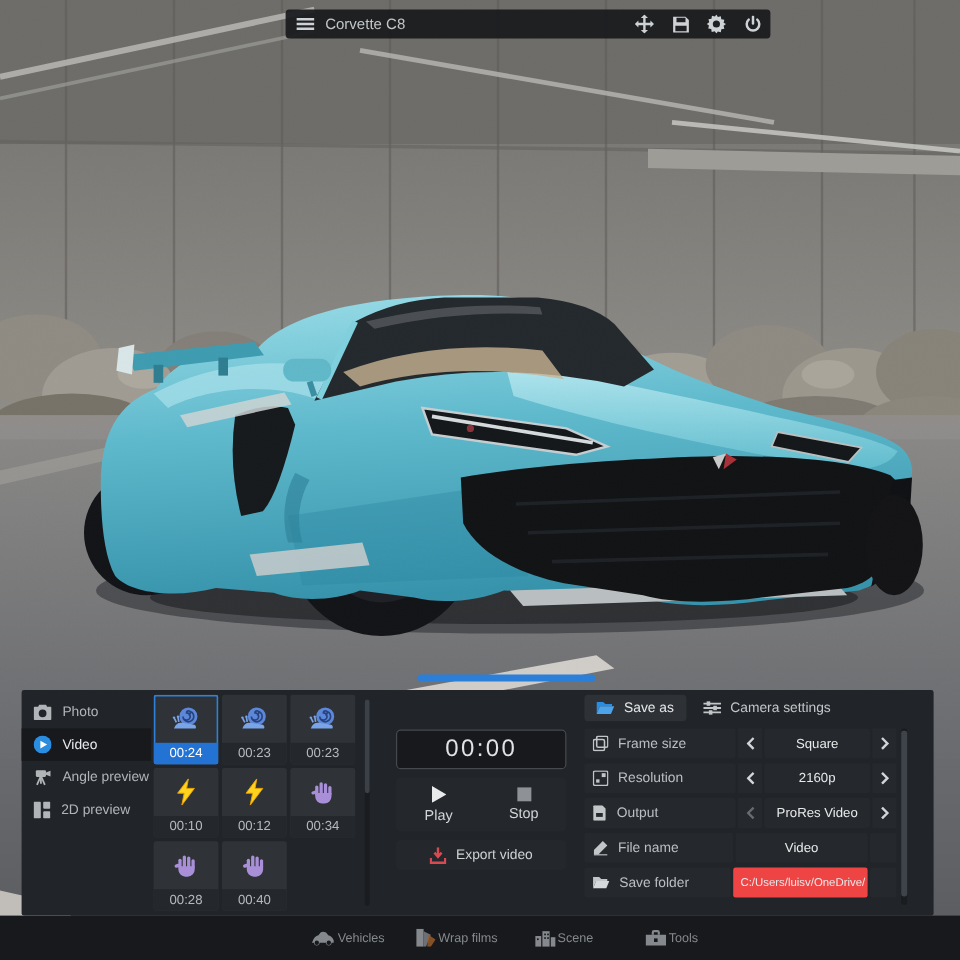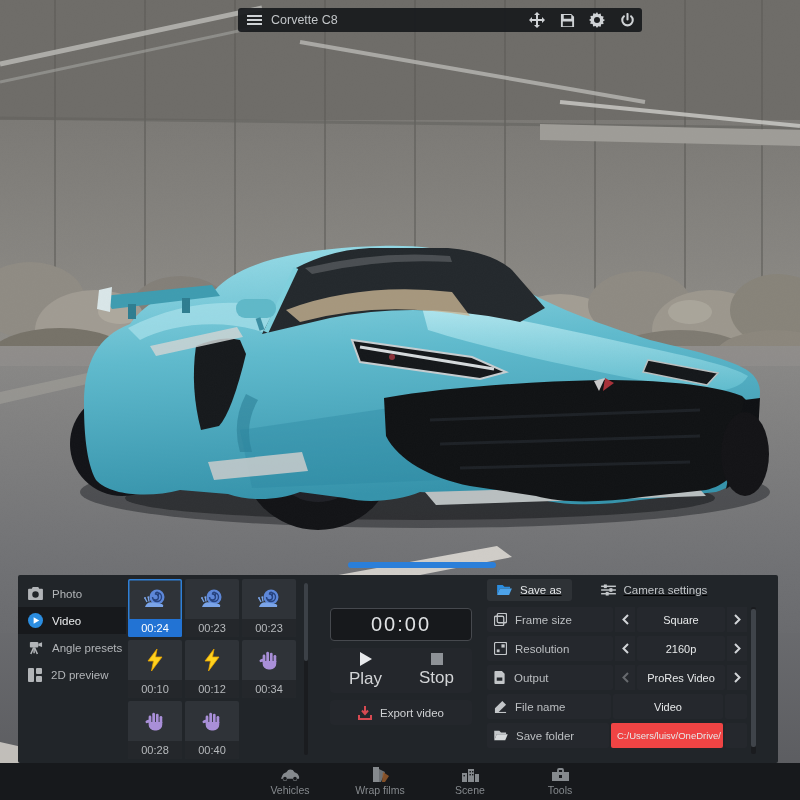--- a/index.html
+++ b/index.html
@@ -35,48 +35,48 @@
   .clip.sel{box-shadow:0 0 0 1.5px #2f80d7 inset;}
   .clip.sel .tm{background:#2273d4;color:#fff;}
   .clips-scroll{position:absolute;left:286px;top:8px;width:4px;height:172px;background:#1a1c1f;border-radius:2px;}
   .clips-scroll .hdl{position:absolute;left:0;top:0;width:4px;height:78px;background:#3c4147;border-radius:2px;}
 
   
   .timerbox{position:absolute;left:312px;top:33px;width:140px;height:31px;background:#17191c;border:1px solid #46494e;
             border-radius:4px;display:flex;align-items:center;justify-content:center;font-size:20px;letter-spacing:2px;color:#e0e2e4;}
   .psbox{position:absolute;left:312px;top:73px;width:142px;height:45px;background:#24272c;border-radius:4px;display:flex;}
   .psbtn{flex:1;display:flex;flex-direction:column;align-items:center;justify-content:center;gap:3px;cursor:pointer;}
-  .psbtn .lbl{font-size:17px;color:#d3d5d7;}
+  .psbtn .lbl{font-size:12px;color:#d3d5d7;}
   .exbox{position:absolute;left:312px;top:125px;width:142px;height:25px;background:#24272c;border-radius:4px;
          display:flex;align-items:center;justify-content:center;gap:8px;cursor:pointer;}
   .exbox .lbl{font-size:11.5px;color:#cfd1d3;}
 
   
   .set{position:absolute;left:469px;top:3px;width:260px;}
-  .set-tabs{display:flex;align-items:center;height:23px;gap:19px;text-decoration:underline;}
+  .set-tabs{display:flex;align-items:center;height:23px;gap:4px;}
   .set-tab{display:flex;align-items:center;gap:8px;height:22px;padding:0 10px;border-radius:3px;font-size:11.5px;color:#c3c6c9;cursor:pointer;}
   .set-tab.sel{background:#2e3236;color:#e6e8ea;}
   .set-rows{margin-top:6px;display:flex;flex-direction:column;gap:4px;}
   .srow{display:flex;height:25px;gap:2px;}
   .srow .lab{flex:1;background:#25282d;border-radius:2px;display:flex;align-items:center;gap:8px;padding-left:7px;
              font-size:11.5px;color:#bcbfc2;}
   .srow .chev{width:20px;background:#25282d;display:flex;align-items:center;justify-content:center;cursor:pointer;}
   .srow .chev.dim svg{opacity:.38;}
   .srow .val{width:66px;background:#25282d;border-radius:2px;display:flex;align-items:center;justify-content:center;
              font-size:11px;color:#e7e9ea;cursor:pointer;white-space:nowrap;}
   .srow .val.wide{width:88px;}
   .srow .val.path{width:110px;background:#ef4444;font-size:9.5px;justify-content:flex-end;padding-right:2px;overflow:hidden;}
   .srow .stub{width:22px;background:#25282d;border-radius:2px;}
   .set-scroll{position:absolute;left:733px;top:32px;width:5px;height:147px;background:#1a1c1f;border-radius:2px;}
   .set-scroll .hdl{position:absolute;left:0;top:2px;width:5px;height:138px;background:#3f444a;border-radius:2px;}
 
   
   .toolbar{position:absolute;left:0;top:763px;width:800px;height:37px;background:#17191c;
            display:flex;justify-content:center;padding-left:50px;box-sizing:border-box;}
-  .tool{width:90px;display:flex;flex-direction:column;align-items:center;justify-content:center;gap:2px;cursor:pointer;position:relative;}
+  .tool{width:90px;display:flex;flex-direction:row;align-items:center;justify-content:center;gap:2px;cursor:pointer;position:relative;}
   .tool .lbl{font-size:10.5px;color:#85898d;}
   .tool.active .lbl{color:#e2e6e9;}
   .tool.active .bar{position:absolute;bottom:0;left:2px;right:2px;height:4px;background:#2b7fd9;}
   svg{display:block;}
 </style>
 </head>
 <body>
 <div id="app">
 
 <svg id="scene" width="800" height="800" viewBox="0 0 800 800">
@@ -292,21 +292,21 @@
       <span>Video</span>
     </div>
     <div class="sb-item">
       <svg width="15" height="15" viewBox="0 0 16 16" fill="#b2b5b8">
             <rect x="2" y="2" width="9" height="6" rx="1"></rect>
             <polygon points="11,4 15,2.5 15,7.5 11,6"></polygon>
             <line x1="6" y1="8" x2="3" y2="15" stroke="#b2b5b8" stroke-width="1.6"></line>
             <line x1="7" y1="8" x2="10" y2="15" stroke="#b2b5b8" stroke-width="1.6"></line>
             <line x1="6.5" y1="8" x2="6.5" y2="14" stroke="#b2b5b8" stroke-width="1.6"></line>
           </svg>
-      <span>Angle presets</span>
+      <span>Angle preview</span>
     </div>
     <div class="sb-item">
       <svg width="14" height="14" viewBox="0 0 14 14" fill="#b2b5b8">
             <rect x="0" y="0" width="6" height="14" rx="1"></rect>
             <rect x="8" y="0" width="6" height="6" rx="1"></rect>
             <rect x="8" y="8" width="6" height="6" rx="1"></rect>
           </svg>
       <span>2D preview</span>
     </div>
   </div>

